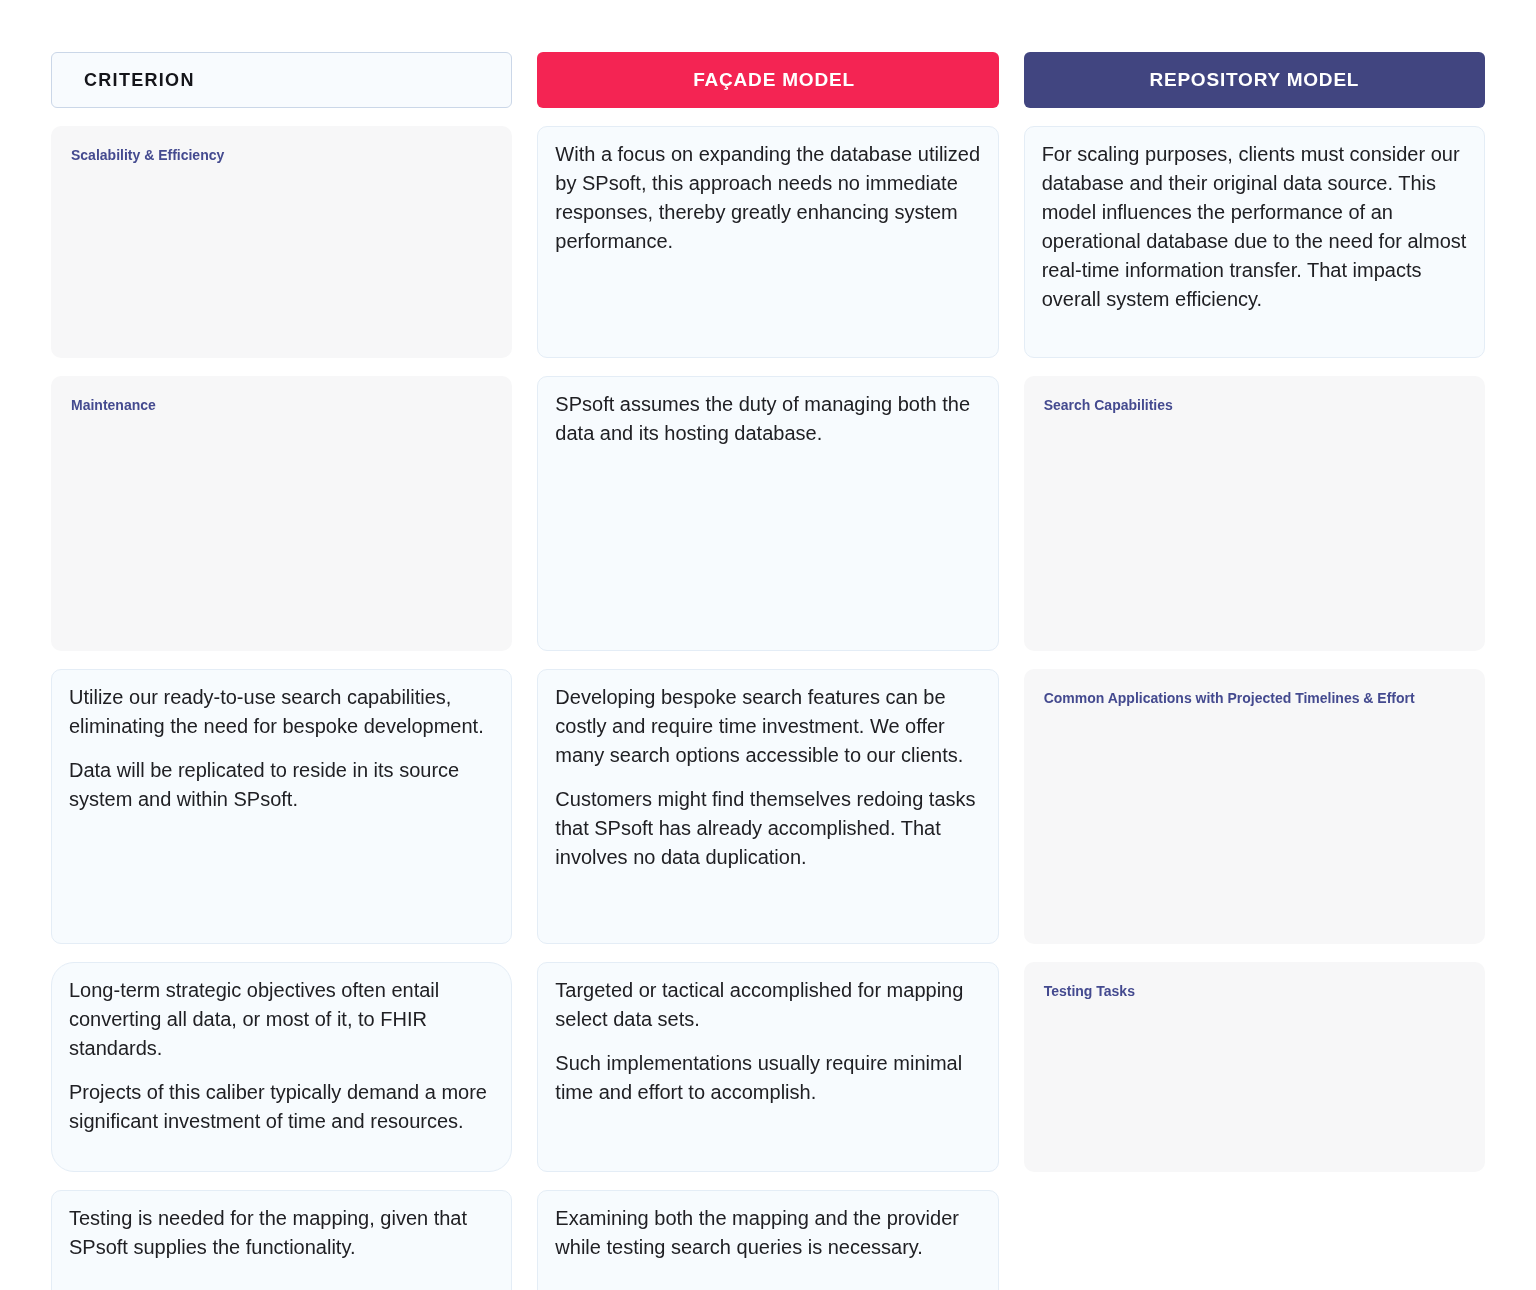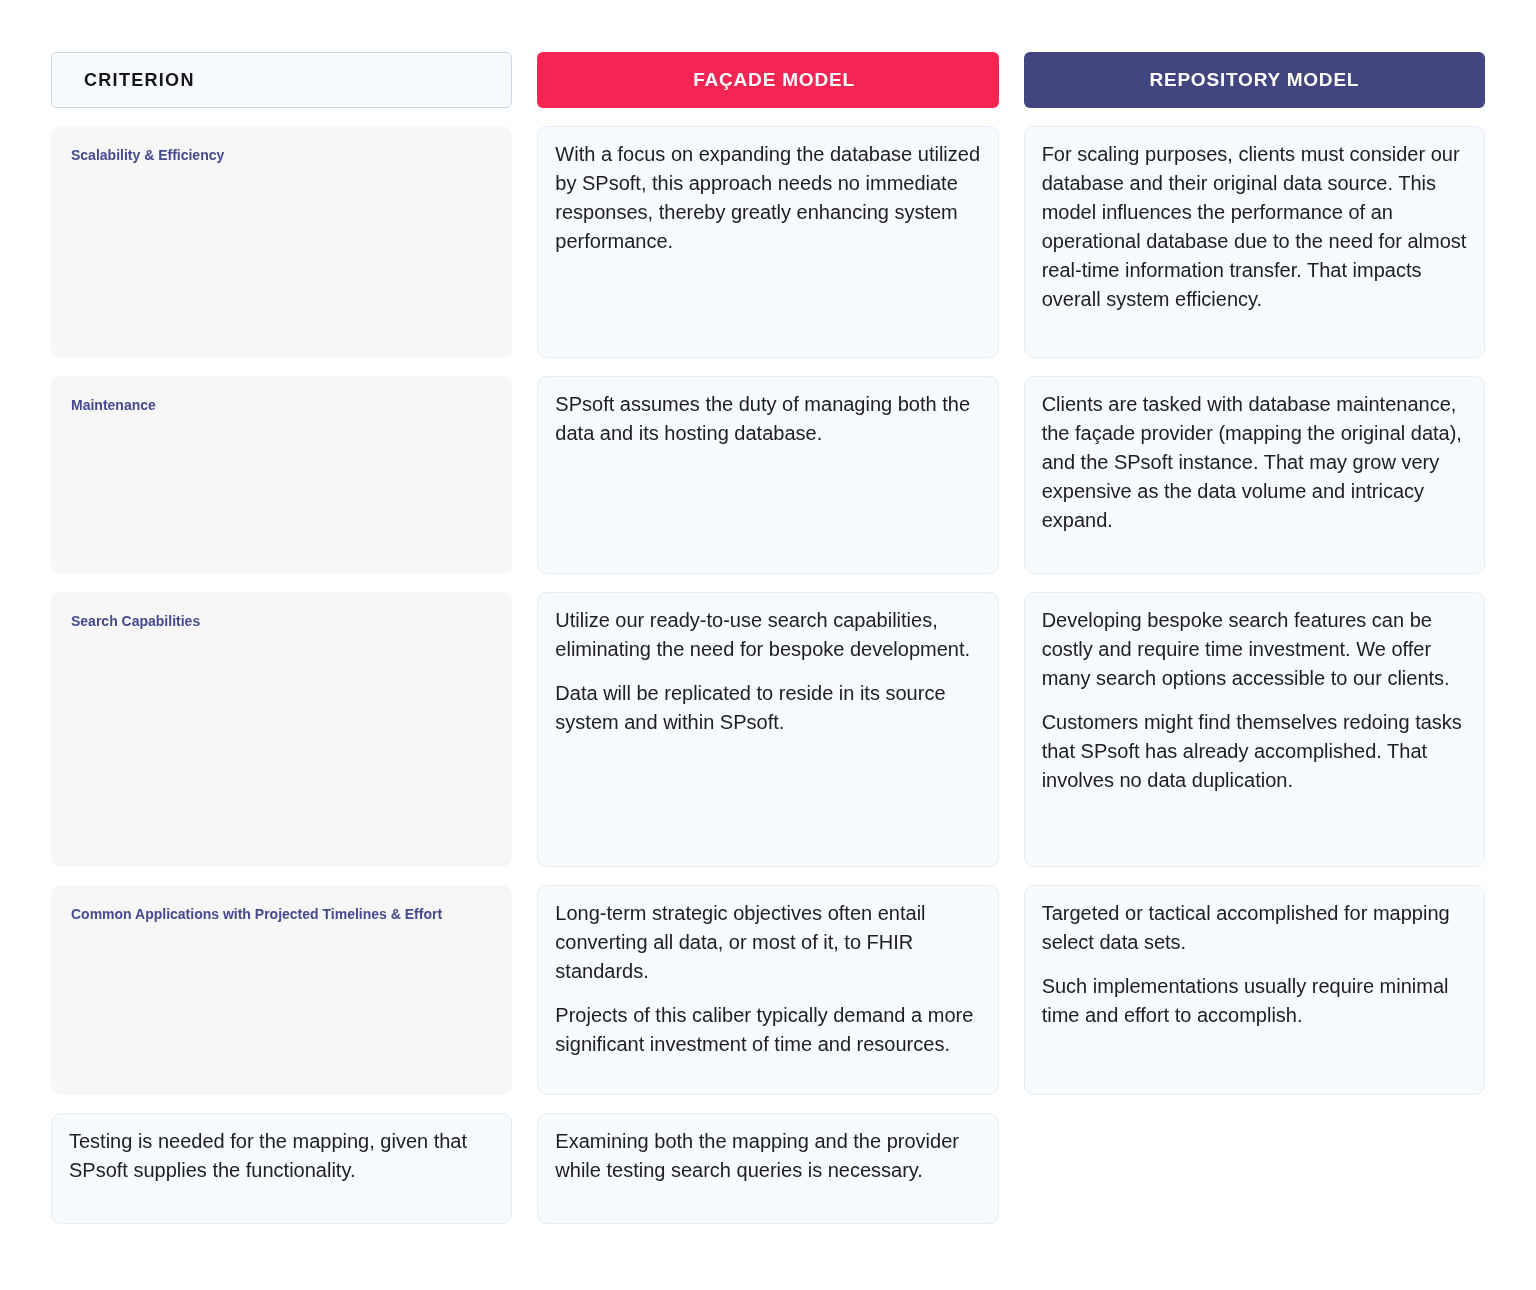--- a/index.html
+++ b/index.html
@@ -98,44 +98,44 @@
       </div>
       <div class="cell cell-model" style="min-height: 232px;">
         <p>For scaling purposes, clients must consider our database and their original data source. This model influences the performance of an operational database due to the need for almost real-time information transfer. That impacts overall system efficiency.</p>
       </div>
       <div class="cell cell-criterion" style="min-height: 198px;">
         <div>Maintenance</div>
       </div>
       <div class="cell cell-model" style="min-height: 198px;">
         <p>SPsoft assumes the duty of managing both the data and its hosting database.</p>
       </div>
-      <div class="cell cell-model" style="min-height: 198px;">
-        <p>Clients are tasked with database maintenance, the façade provider (mapping the original data), and the SPsoft instance. That may grow very expensive as the data volume and intricacy expand.</p>
-      </div>
       <div class="cell cell-criterion" style="min-height: 275px;">
         <div>Search Capabilities</div>
       </div>
       <div class="cell cell-model" style="min-height: 275px;">
         <p>Utilize our ready-to-use search capabilities, eliminating the need for bespoke development.</p>
         <p>Data will be replicated to reside in its source system and within SPsoft.</p>
       </div>
       <div class="cell cell-model" style="min-height: 275px;">
         <p>Developing bespoke search features can be costly and require time investment. We offer many search options accessible to our clients.</p>
         <p>Customers might find themselves redoing tasks that SPsoft has  already accomplished. That involves no data duplication.</p>
       </div>
       <div class="cell cell-criterion" style="min-height: 210px;">
         <div>Common Applications with Projected Timelines &amp; Effort</div>
       </div>
-      <div class="cell cell-model" style="min-height: 210px;">
+      <div class="cell cell-model" style="min-height: 210px; border-radius: 23px;">
         <p>Long-term strategic objectives often entail converting all data, or most of it, to FHIR standards.</p>
         <p>Projects of this caliber typically demand a more significant investment of time and resources.</p>
       </div>
       <div class="cell cell-model" style="min-height: 210px;">
         <p>Targeted or tactical accomplished for mapping select data sets.</p>
         <p>Such implementations usually require minimal time and effort to accomplish.</p>
+      </div>
+      <div class="cell cell-criterion" style="min-height: 111px;">
+        <div>Testing Tasks</div>
       </div>
       <div class="cell cell-model" style="min-height: 111px;">
         <p>Testing is needed for the mapping, given that SPsoft supplies the functionality.</p>
       </div>
       <div class="cell cell-model" style="min-height: 111px;">
         <p>Examining both the mapping and the provider while testing search queries is necessary.</p>
       </div>
     </div>
 </div>
 

